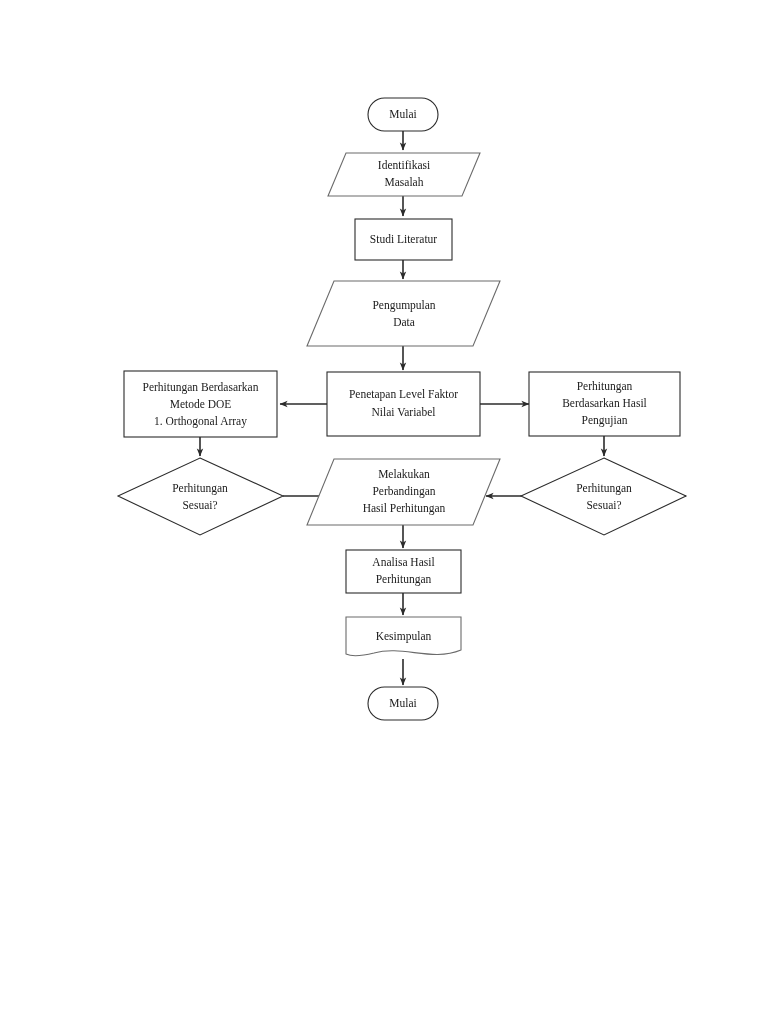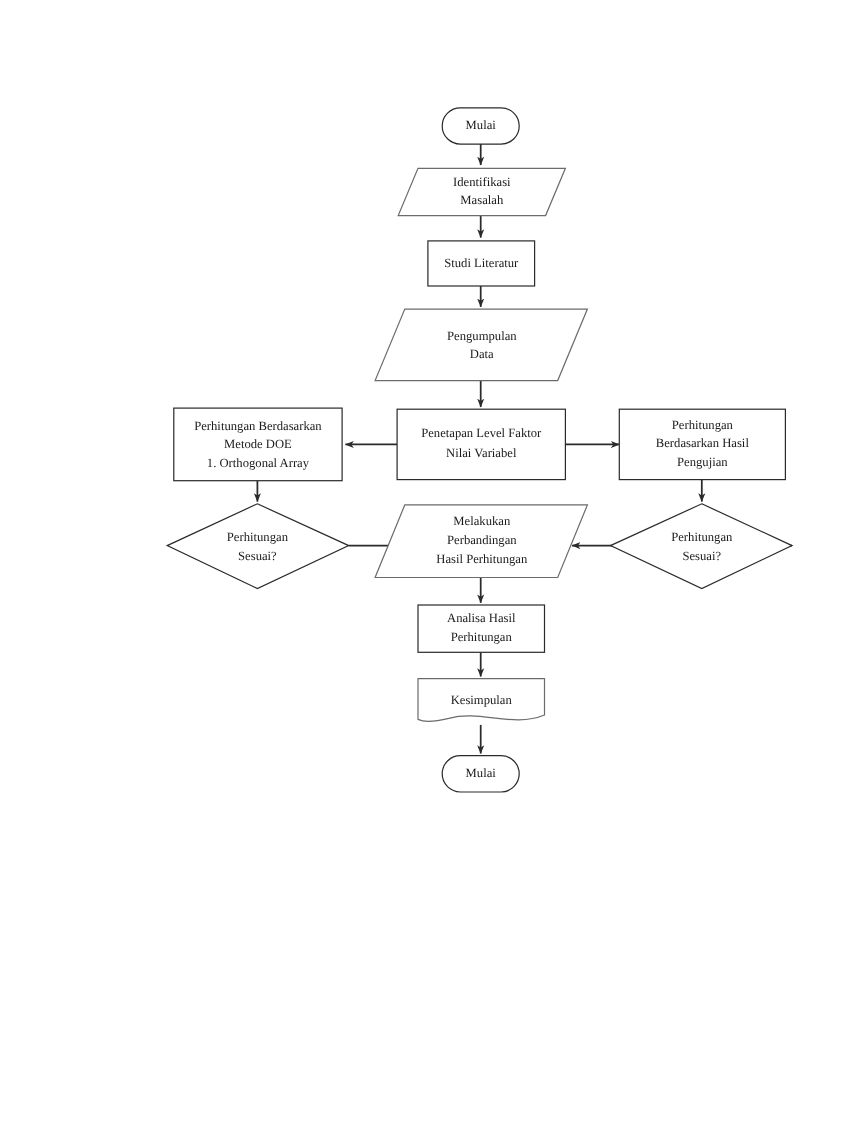--- a/index.html
+++ b/index.html
@@ -11,21 +11,20 @@
     width: 768px;
     height: 1024px;
     font-family: "Liberation Serif", serif;
     overflow: hidden;
   }
   #flowchart-root {
     position: relative;
     width: 641px;
     height: 1024px;
     background: #ffffff;
-    padding-left: 34px;
   }
   svg#flow-svg {
     display: block;
     width: 768px;
     height: 1024px;
   }
   .shape-outline {
     fill: #ffffff;
     stroke: #2b2b2b;
     stroke-width: 1.1;

